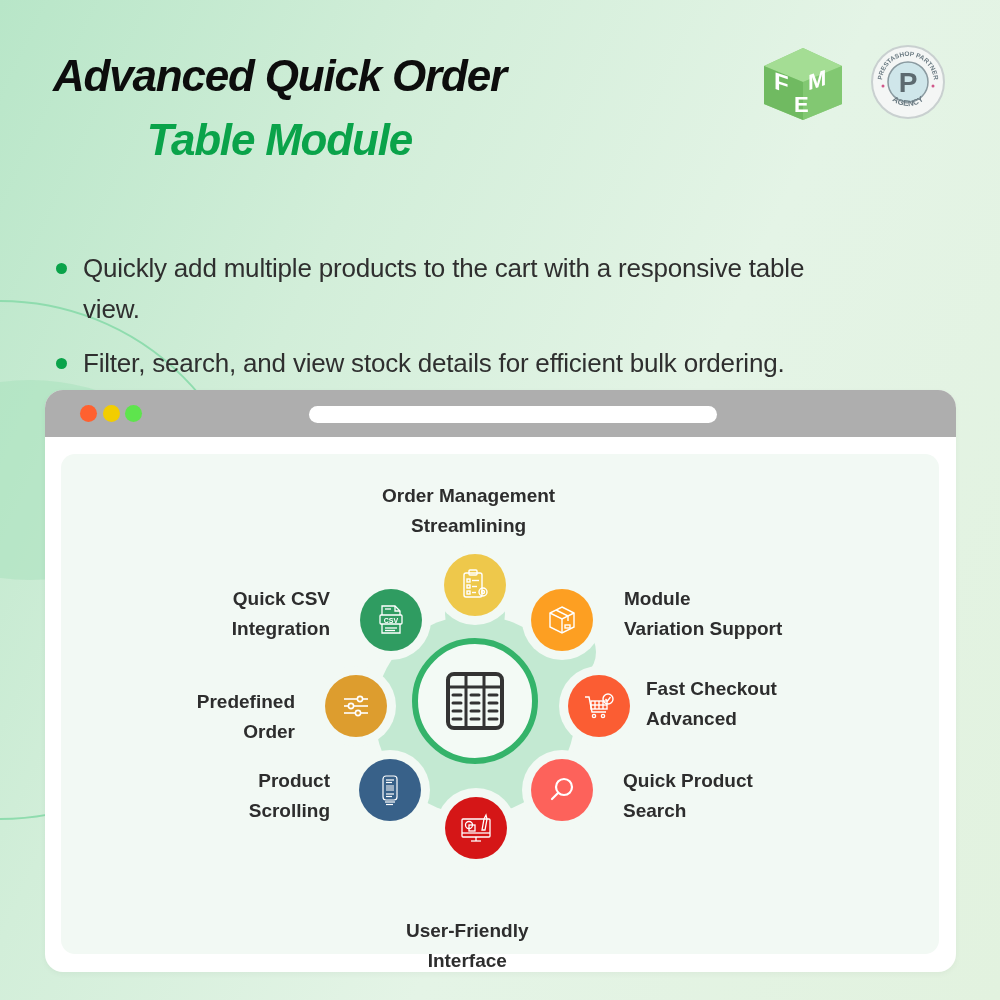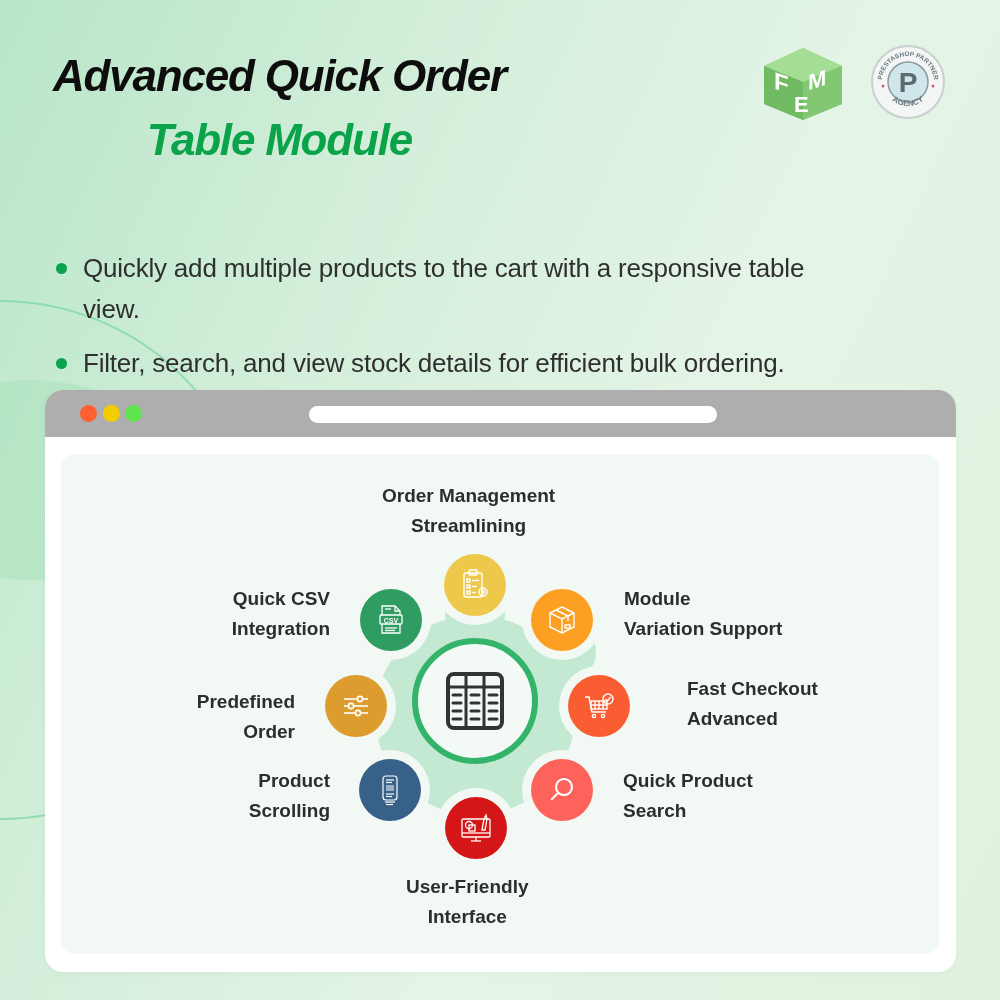--- a/index.html
+++ b/index.html
@@ -185,21 +185,21 @@
         <line x1="14" y1="13" x2="14" y2="21"></line>
         <line x1="18" y1="13" x2="18" y2="21"></line>
         <line x1="22" y1="13" x2="22" y2="21"></line>
         <line x1="10" y1="17" x2="26" y2="17"></line>
       <circle cx="13" cy="28" r="1.6"></circle>
         <circle cx="22" cy="28" r="1.6"></circle>
       <circle cx="27" cy="11" r="5"></circle>
         <polyline points="24.5,11 26.5,13 29.5,9"></polyline>
     </svg>
   </div>
-  <div class="label left" style="left:687px;top:674px;">
+  <div class="label left" style="left:646px;top:674px;">
     <span>Fast Checkout</span>
     <span>Advanced</span>
   </div>
 
   <div class="node" style="left:531px;top:759px;background:#fd625b;">
     <svg viewBox="0 0 36 36" fill="none" stroke="#fff" stroke-width="2.2" stroke-linecap="round">
       <circle cx="20" cy="15" r="8"></circle>
         <line x1="14" y1="21" x2="8" y2="27"></line>
     </svg>
   </div>
@@ -212,21 +212,21 @@
     <svg viewBox="0 0 36 36" fill="none" stroke="#fff" stroke-width="1.3">
       <rect x="4" y="9" width="28" height="18" rx="1"></rect>
         <line x1="4" y1="23" x2="32" y2="23"></line>
       <line x1="18" y1="27" x2="18" y2="31"></line>
         <line x1="13" y1="31" x2="23" y2="31"></line>
       <circle cx="11" cy="15" r="3.5"></circle>
         <rect x="11" y="15" width="6" height="6"></rect>
       <path d="M24 20 L26 9 L28 5 L29 9 L27 20 Z"></path>
     </svg>
   </div>
-  <div class="label center" style="left:406px;top:872px;">
+  <div class="label center" style="left:406px;top:916px;">
     <span>User-Friendly</span>
     <span>Interface</span>
   </div>
 
   <div class="node" style="left:359px;top:759px;background:#386189;">
     <svg viewBox="0 0 36 36" fill="none" stroke="#fff" stroke-width="1.2">
       <rect x="11" y="4" width="14" height="24" rx="3"></rect>
       <line x1="14" y1="8" x2="22" y2="8"></line>
         <line x1="14" y1="10.5" x2="20" y2="10.5"></line>
       <rect x="14" y="13" width="8" height="6" fill="rgba(255,255,255,0.5)" stroke="none"></rect>

